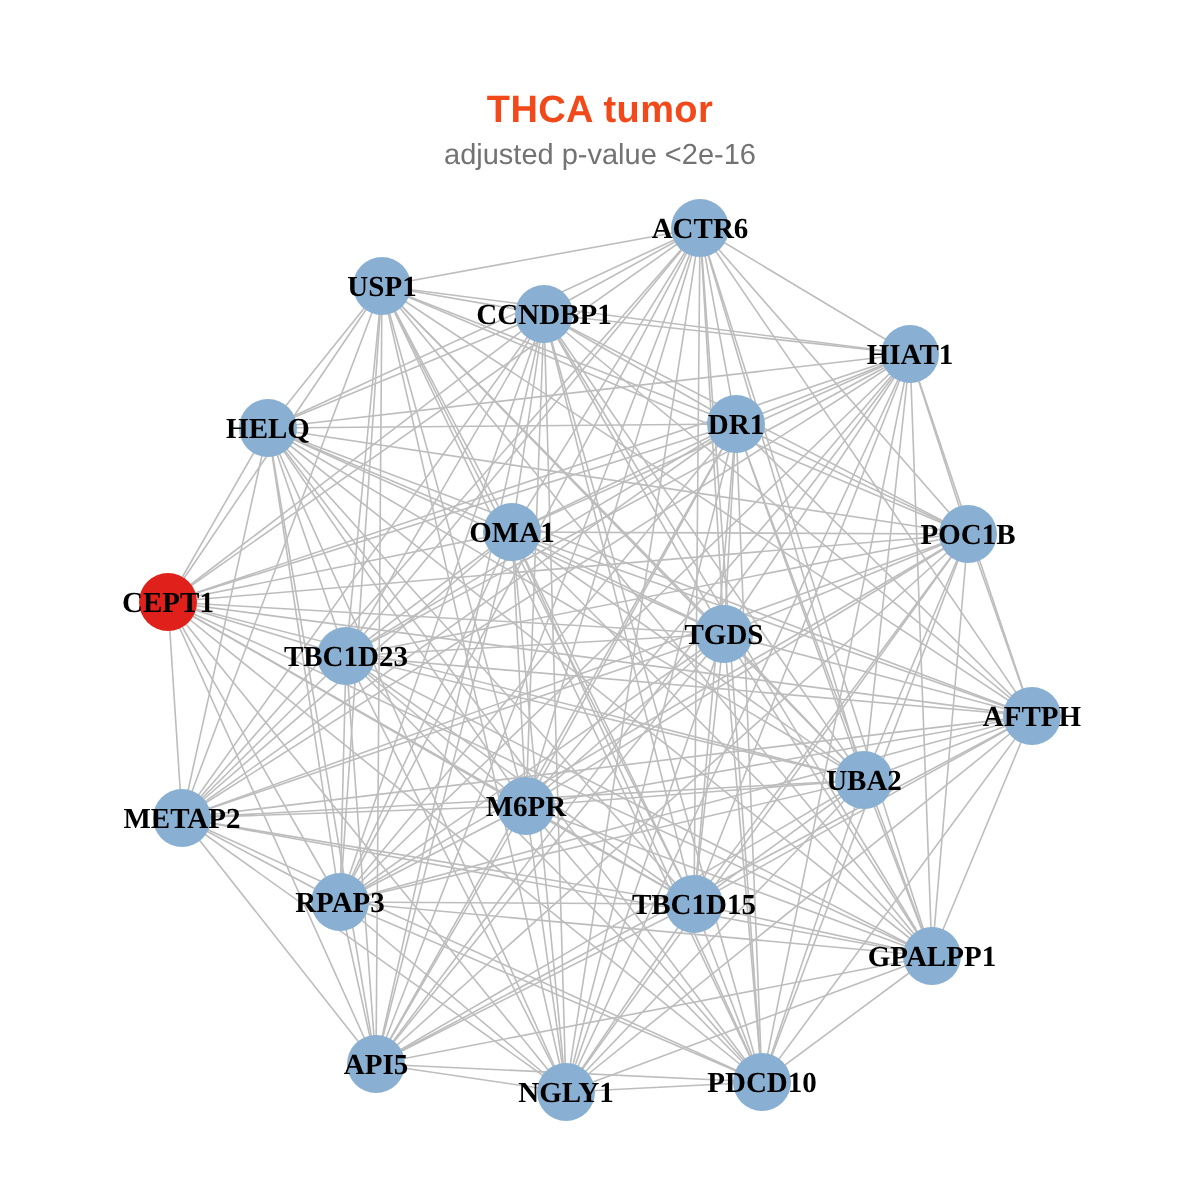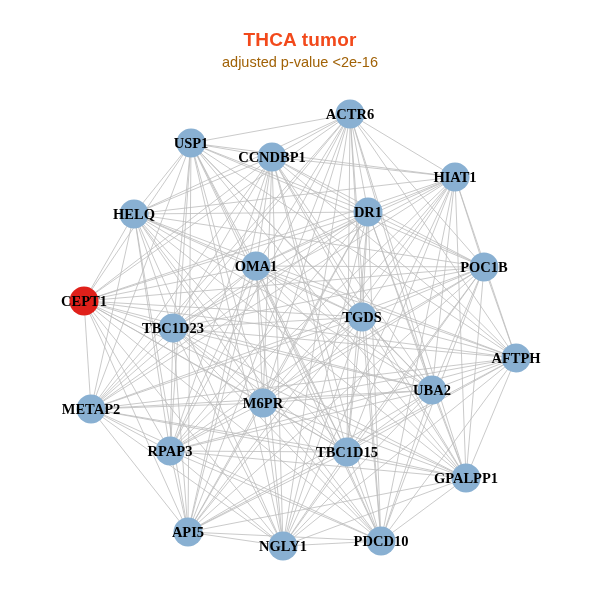--- a/index.html
+++ b/index.html
@@ -6,21 +6,21 @@
   #stage {
     position: relative;
     width: 600px;
     height: 600px;
     background: #ffffff;
     overflow: hidden;
     font-family: "Liberation Sans", sans-serif;
   }
   #plot-header {
     position: absolute;
-    top: 30px;
+    top: 46px;
     left: 0;
     width: 600px;
     text-align: center;
     pointer-events: none;
   }
   #plot-title {
     font-size: 19px;
     font-weight: bold;
     letter-spacing: 0.2px;
     line-height: 1.1;
@@ -302,15 +302,15 @@
         <text x="170" y="451" text-anchor="middle" dy="0.36em" fill="#000000" class="node-label">RPAP3</text>
         <text x="347" y="452" text-anchor="middle" dy="0.36em" fill="#000000" class="node-label">TBC1D15</text>
         <text x="466" y="478" text-anchor="middle" dy="0.36em" fill="#000000" class="node-label">GPALPP1</text>
         <text x="188" y="532" text-anchor="middle" dy="0.36em" fill="#000000" class="node-label">API5</text>
         <text x="283" y="546" text-anchor="middle" dy="0.36em" fill="#000000" class="node-label">NGLY1</text>
         <text x="381" y="541" text-anchor="middle" dy="0.36em" fill="#000000" class="node-label">PDCD10</text>
       </g>
   </svg>
   <div id="plot-header">
     <div id="plot-title" style="color: rgb(242, 73, 27);">THCA tumor</div>
-    <div id="plot-subtitle" style="color: #a16207;">adjusted p-value &lt;2e-16</div>
+    <div id="plot-subtitle" style="color: #737373;">adjusted p-value &lt;2e-16</div>
   </div>
 </div>
 
 </body></html>

